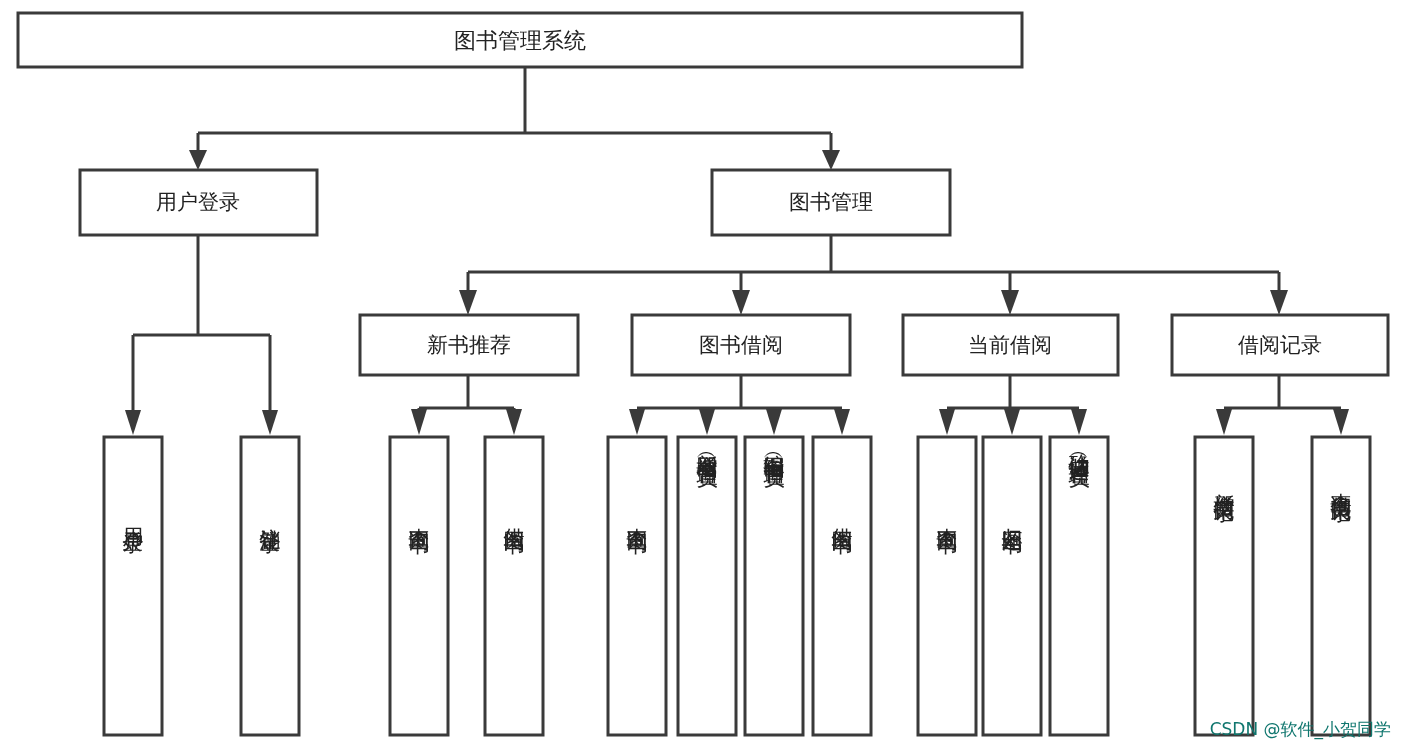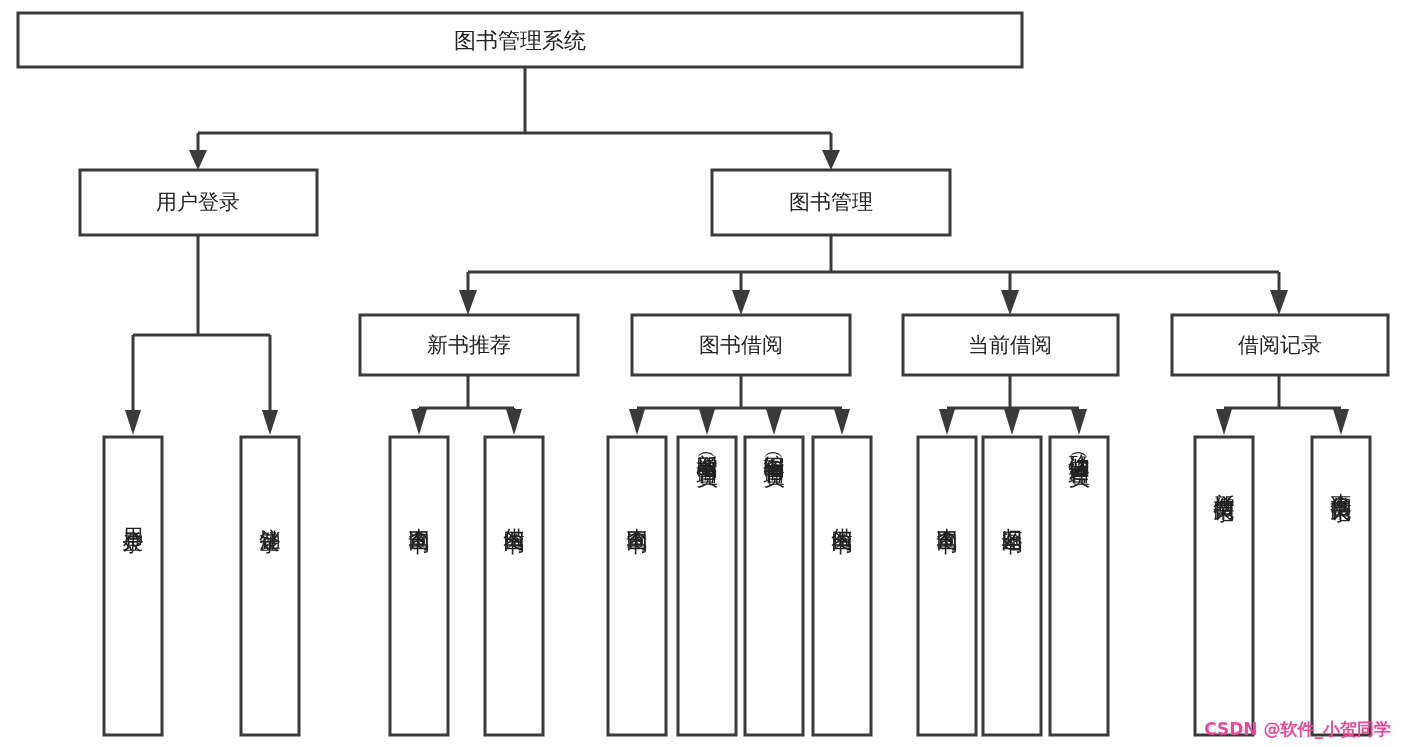--- a/index.html
+++ b/index.html
@@ -58,24 +58,23 @@
   }
   .title-label {
     font-size: 22px;
   }
   .watermark-text {
     position: absolute;
     right: 14px;
     bottom: 6px;
     font-family: "DejaVu Sans", "Liberation Sans", sans-serif;
     font-size: 17px;
-    color: #ec4899;
+    color: #0f766e;
     white-space: nowrap;
     user-select: none;
-    font-weight: bold;
   }
 </style>
 </head>
 <body>
 
 <div id="diagram-root">
 
   <svg id="tree-svg" viewBox="0 0 1405 747" xmlns="http://www.w3.org/2000/svg">
 
     <g>

